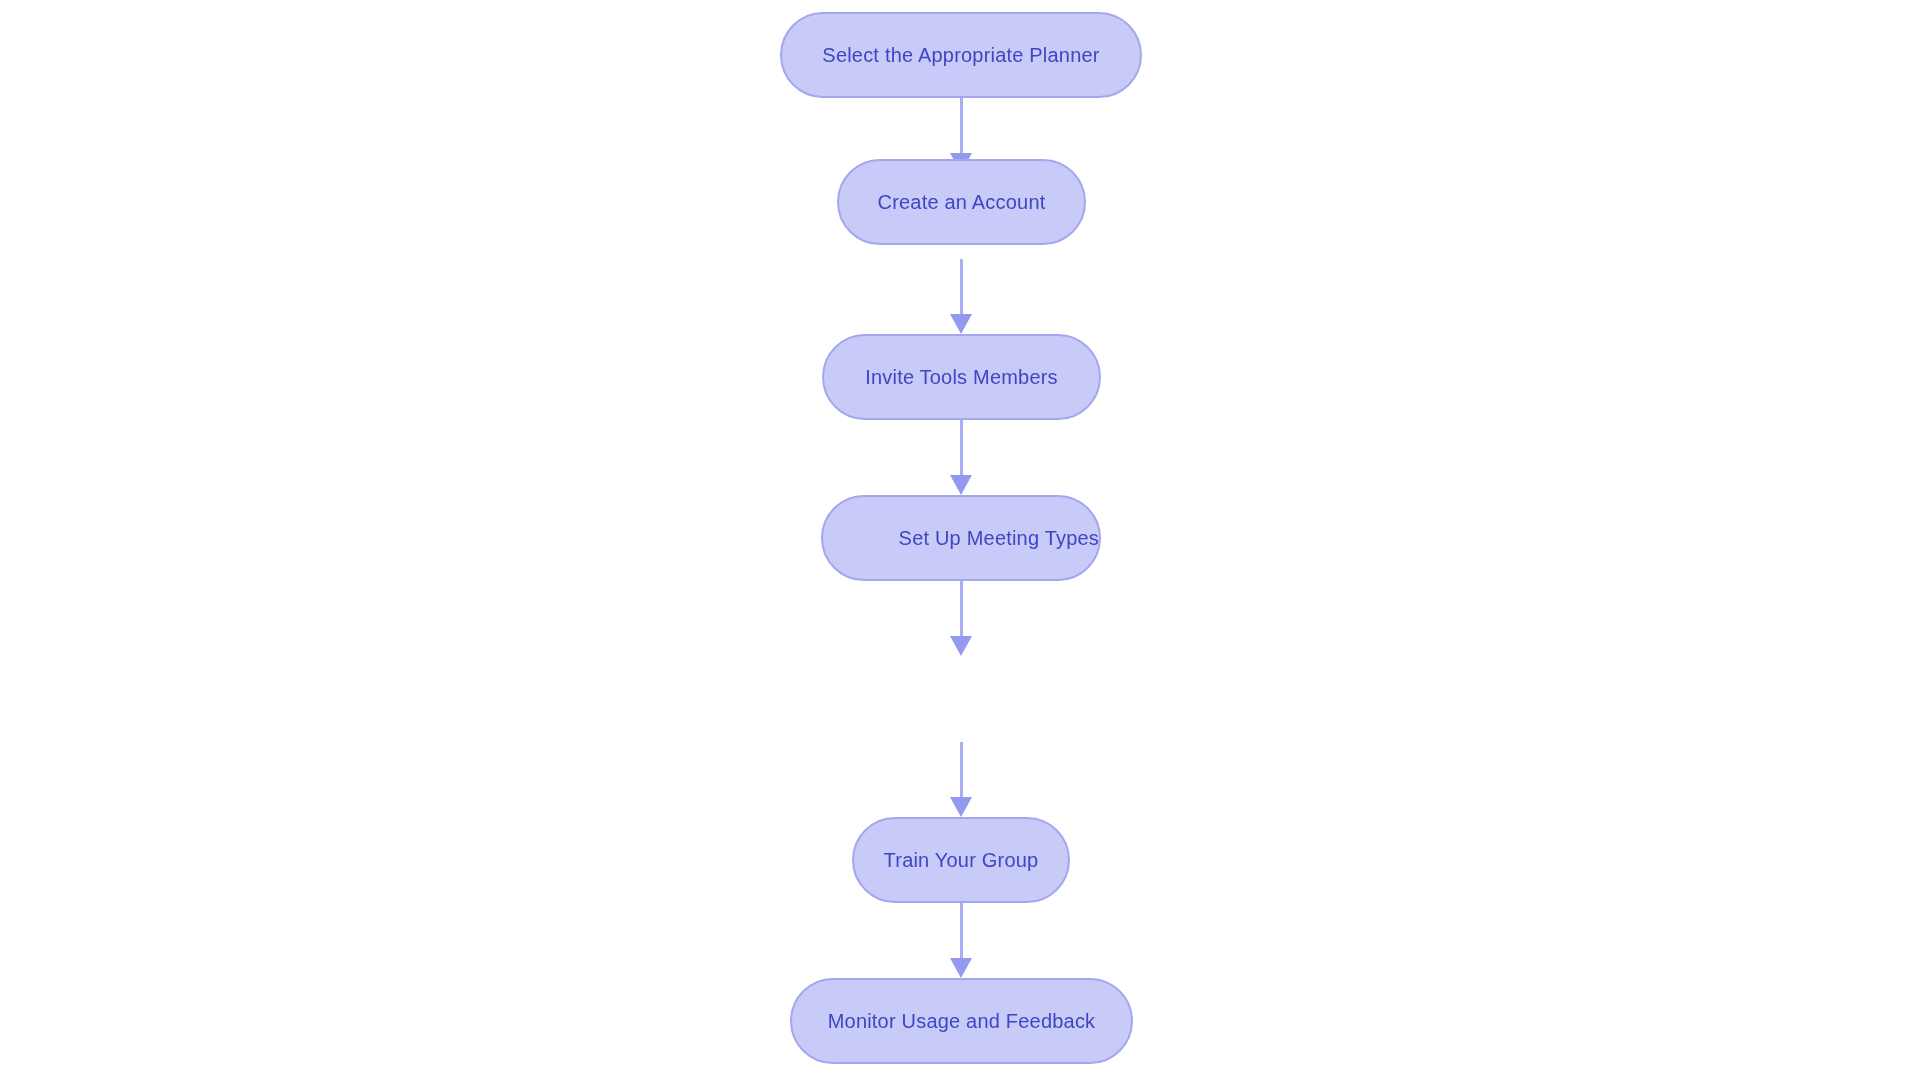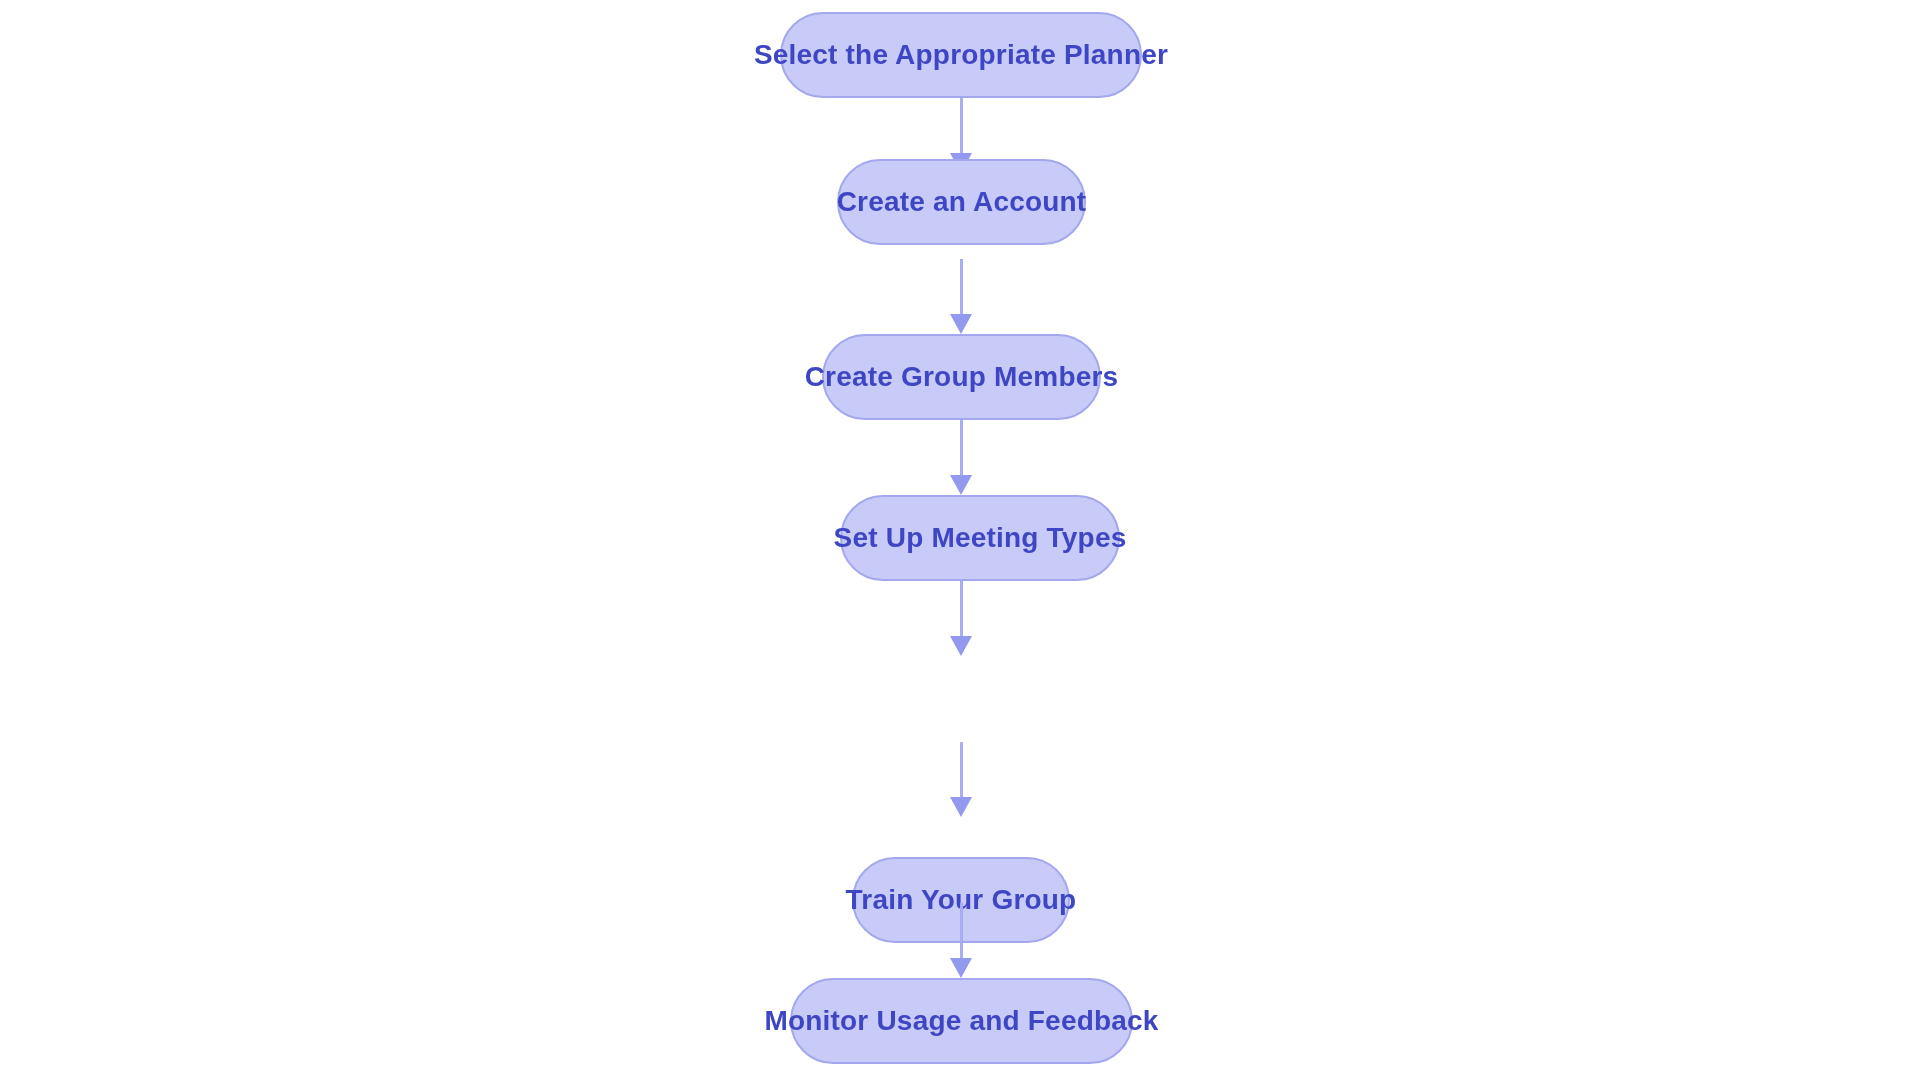--- a/index.html
+++ b/index.html
@@ -21,32 +21,32 @@
     height: 86px;
     border-radius: 43px;
     background: var(--node-fill, #c8caf7);
     border: 2px solid var(--node-border, #a3a8ee);
     box-sizing: border-box;
     display: flex;
     align-items: center;
     justify-content: center;
   }
   .node-label {
-    font-size: 28px;
-    font-weight: 700;
+    font-size: 20px;
+    font-weight: 400;
     letter-spacing: 0.2px;
     color: var(--node-text, #3f46c4);
     white-space: nowrap;
   }
   .n1 { left: 780px; top: 12px;  width: 362px; }
   .n2 { left: 837px; top: 159px; width: 249px; }
   .n3 { left: 822px; top: 334px; width: 279px; }
-  .n4 { left: 840px; top: 495px; width: 280px; }
+  .n4 { left: 821px; top: 495px; width: 280px; justify-content: flex-end; }
   .n5 { left: 788px; top: 656px; width: 346px; }
-  .n6 { left: 852px; top: 817px; width: 218px; margin-top: 40px; }
+  .n6 { left: 852px; top: 817px; width: 218px; }
   .n7 { left: 790px; top: 978px; width: 343px; }
   .connector {
     position: absolute;
     left: 949px;
     width: 24px;
     height: 75px;
     display: flex;
     flex-direction: column;
     align-items: center;
   }
@@ -86,21 +86,21 @@
   <div class="node n2">
     <span class="node-label">Create an Account</span>
   </div>
 
   <div class="connector c2">
     <div class="arrow-line"></div>
     <div class="arrow-head"></div>
   </div>
 
   <div class="node n3">
-    <span class="node-label">Create Group Members</span>
+    <span class="node-label">Invite Tools Members</span>
   </div>
 
   <div class="connector c3">
     <div class="arrow-line"></div>
     <div class="arrow-head"></div>
   </div>
 
   <div class="node n4">
     <span class="node-label">Set Up Meeting Types</span>
   </div>

